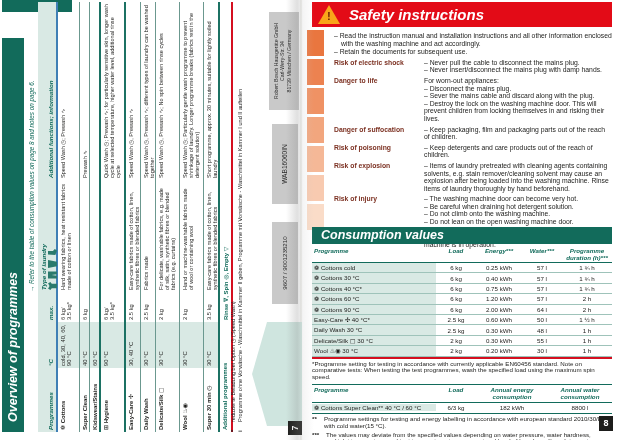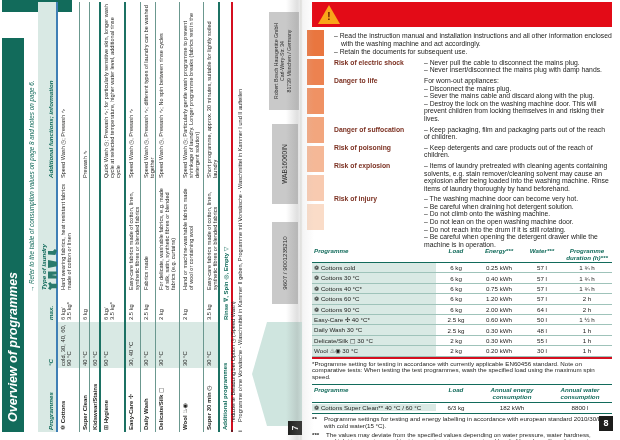--- a/index.html
+++ b/index.html
@@ -213,20 +213,21 @@
       <div class="pagebox" id="page7">7</div>
     </div>
   </div>
 
   <div class="page" id="right-page">
     <div class="rbar">
       <span class="tri-wrap">
         <span class="tri"></span>
         <span class="tri-ex">!</span>
       </span>
+      <span class="ttl">Safety instructions</span>
     </div>
 
     <div class="ostrip">
       <div class="oseg o1"></div>
         <div class="oseg o2"></div>
       <div class="oseg o3"></div>
         <div class="oseg o4"></div>
       <div class="oseg o5"></div>
         <div class="oseg o6"></div>
       <div class="oseg o7"></div>
@@ -264,20 +265,21 @@
         <span class="slabel">Risk of injury</span>
         <span class="sbody">– The washing machine door can become very hot.
 – Be careful when draining hot detergent solution.
 – Do not climb onto the washing machine.
 – Do not lean on the open washing machine door.
 – Do not reach into the drum if it is still rotating.
 – Be careful when opening the detergent drawer while the machine is in operation.</span>
       </div>
     </div>
 
+    <div class="gbar">Consumption values</div>
 
     <div class="cwrap">
       <div class="chead">
         <span class="co-n">Programme</span>
         <span class="co-l">Load</span>
         <span class="co-e">Energy***</span>
         <span class="co-w">Water***</span>
         <span class="co-d">Programme duration (h)***</span>
       </div>
       <div class="crow">

